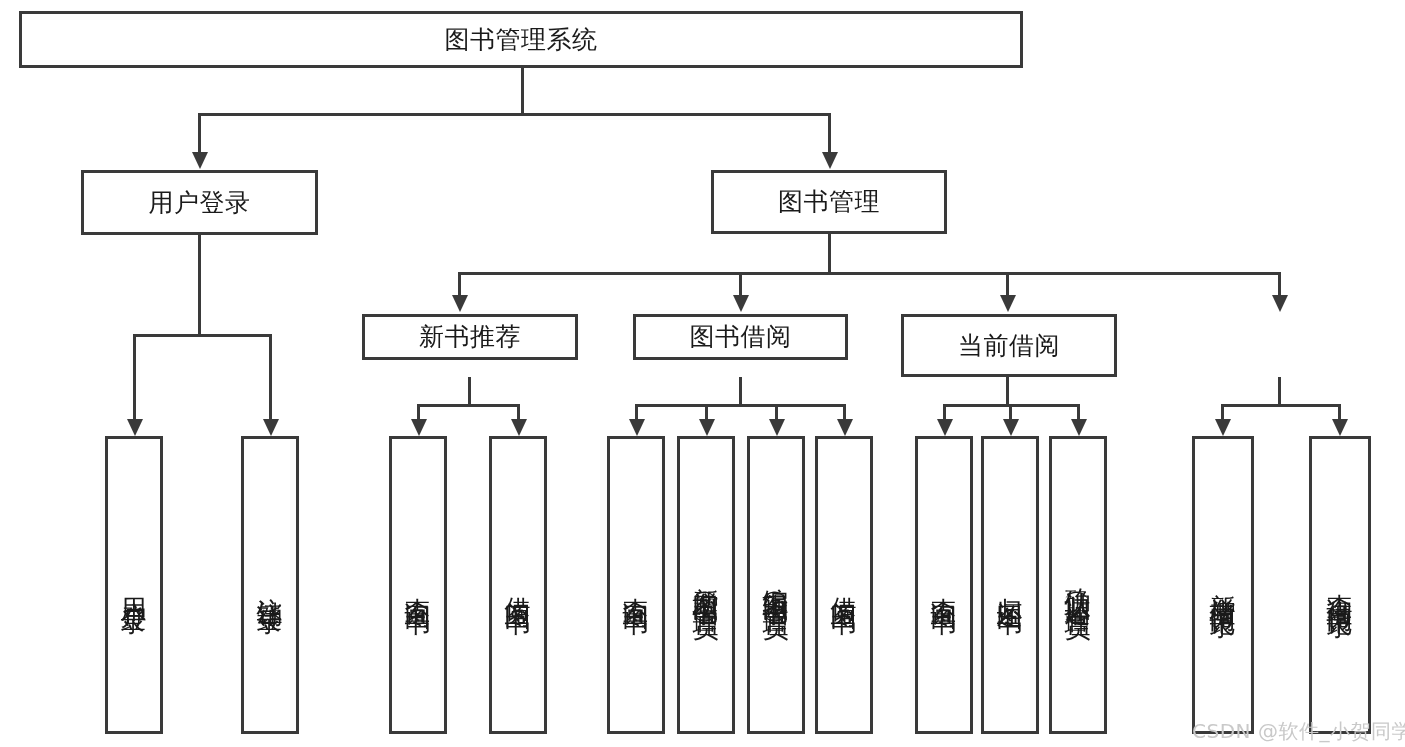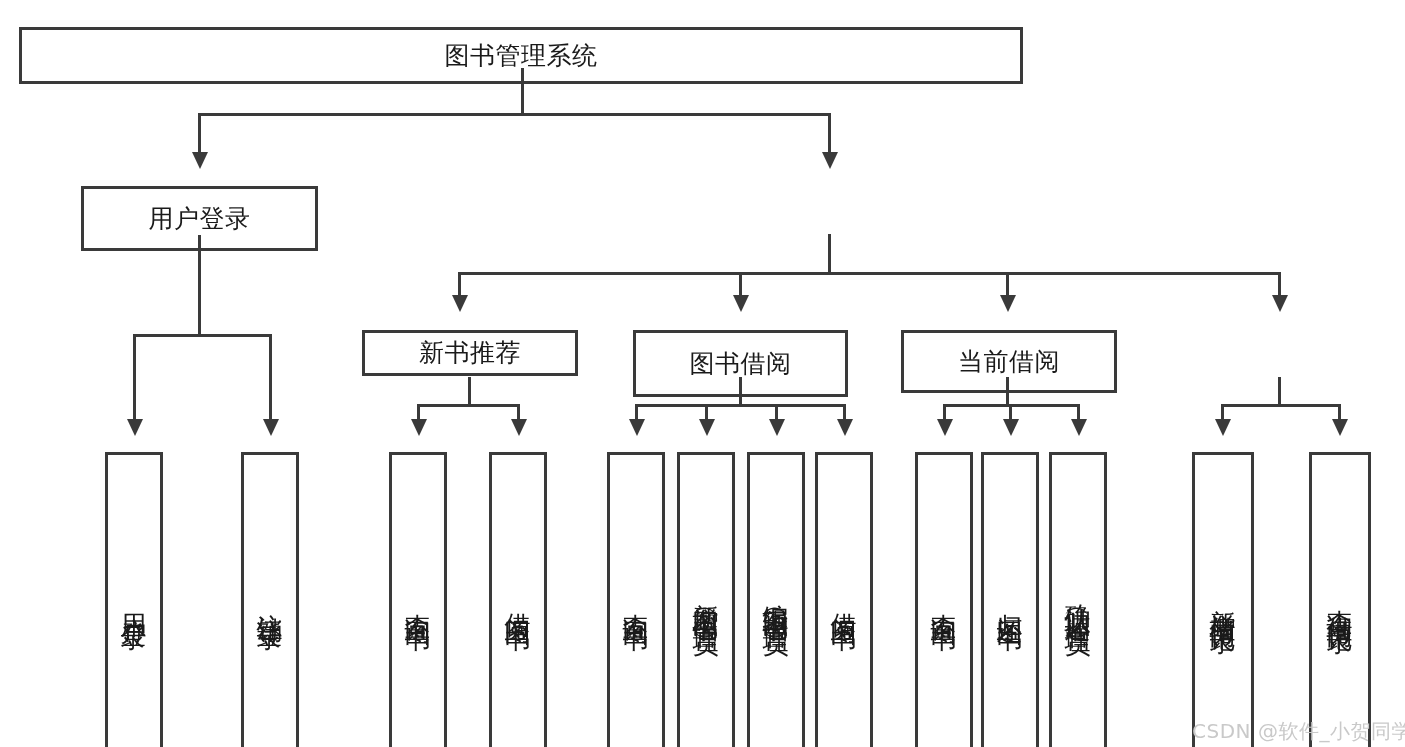--- a/index.html
+++ b/index.html
@@ -19,21 +19,20 @@
   }
   .node {
     position: absolute;
     box-sizing: border-box;
     border: 3px solid #3a3a3a;
     background: #ffffff;
     display: flex;
     align-items: center;
     justify-content: center;
     color: #1a1a1a;
-    margin-top: 16px;
   }
   .node .label {
     display: block;
     text-align: center;
     line-height: 1.18;
     white-space: pre;
   }
   
   .node.horiz .label {
     font-size: 25px;
@@ -98,20 +97,23 @@
 
   <div class="vline" style="left:521px; top:68px; height:46px;"></div>
   <div class="hline" style="left:198px; top:113px; width:633px;"></div>
   <div class="vline" style="left:198px; top:113px; height:40px;"></div>
   <div class="arrow" style="left:192px; top:152px;"></div>
   <div class="vline" style="left:828px; top:113px; height:40px;"></div>
   <div class="arrow" style="left:822px; top:152px;"></div>
 
   <div class="node horiz" style="left:81px; top:170px; width:237px; height:65px;">
     <span class="label">用户登录</span>
+  </div>
+  <div class="node horiz" style="left:711px; top:170px; width:236px; height:64px;">
+    <span class="label">图书管理</span>
   </div>
 
   <div class="vline" style="left:198px; top:235px; height:100px;"></div>
   <div class="hline" style="left:133px; top:334px; width:139px;"></div>
   <div class="vline" style="left:133px; top:334px; height:86px;"></div>
   <div class="arrow" style="left:127px; top:419px;"></div>
   <div class="vline" style="left:269px; top:334px; height:86px;"></div>
   <div class="arrow" style="left:263px; top:419px;"></div>
 
   <div class="vline" style="left:828px; top:234px; height:39px;"></div>
@@ -121,21 +123,21 @@
   <div class="vline" style="left:739px; top:272px; height:24px;"></div>
   <div class="arrow" style="left:733px; top:295px;"></div>
   <div class="vline" style="left:1006px; top:272px; height:24px;"></div>
   <div class="arrow" style="left:1000px; top:295px;"></div>
   <div class="vline" style="left:1278px; top:272px; height:24px;"></div>
   <div class="arrow" style="left:1272px; top:295px;"></div>
 
   <div class="node horiz" style="left:362px; top:314px; width:216px; height:46px;">
     <span class="label">新书推荐</span>
   </div>
-  <div class="node horiz" style="left:633px; top:314px; width:215px; height:67px;">
+  <div class="node horiz" style="left:633px; top:314px; width:215px; height:46px;">
     <span class="label">图书借阅</span>
   </div>
   <div class="node horiz" style="left:901px; top:314px; width:216px; height:63px;">
     <span class="label">当前借阅</span>
   </div>
 
   <div class="vline" style="left:468px; top:377px; height:28px;"></div>
   <div class="hline" style="left:417px; top:404px; width:103px;"></div>
   <div class="vline" style="left:417px; top:404px; height:16px;"></div>
   <div class="arrow" style="left:411px; top:419px;"></div>

